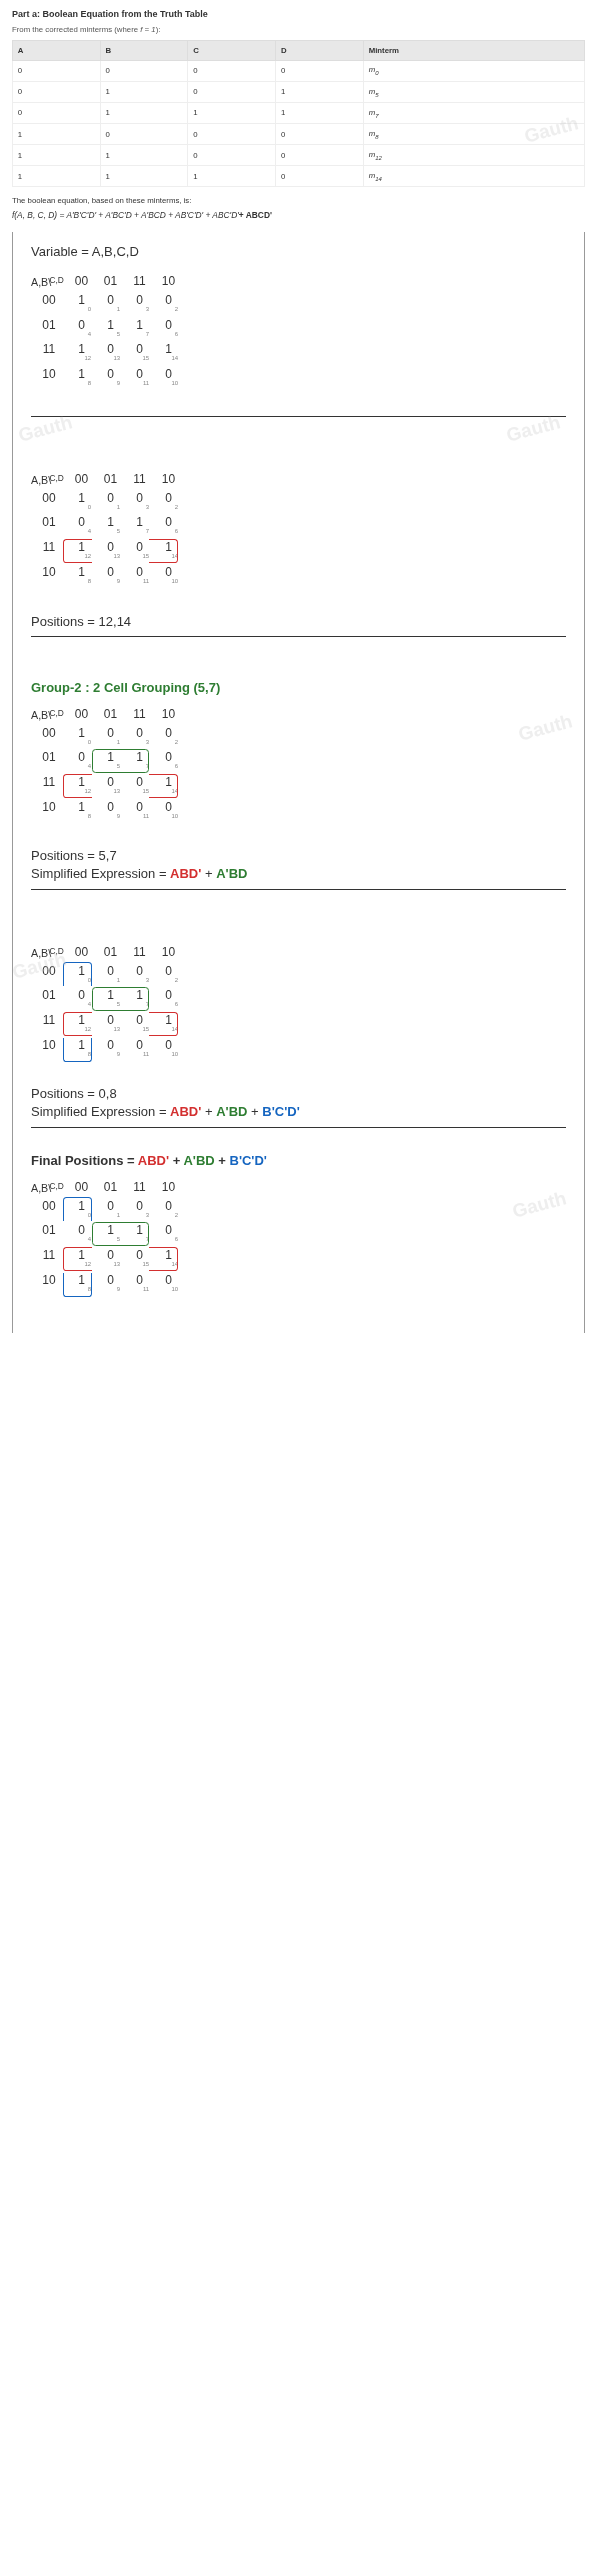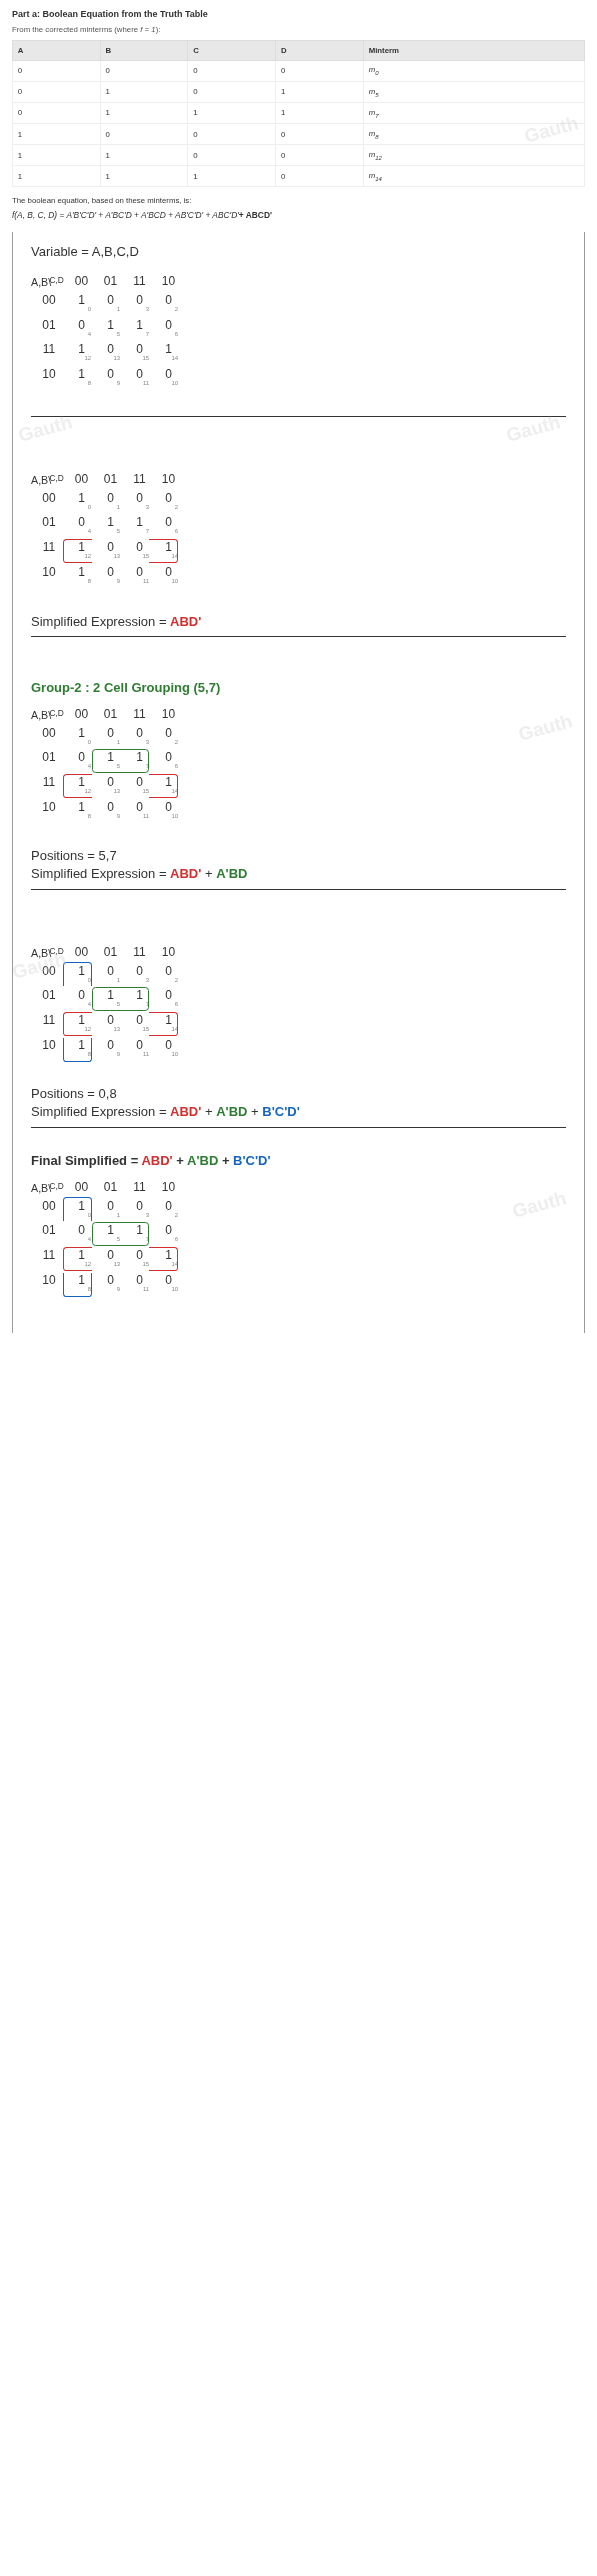--- a/index.html
+++ b/index.html
@@ -289,23 +289,21 @@
             </span>
             <span class="kmap-cell">
               <span class="val">0</span>
               <span class="idx">11</span>
             </span>
             <span class="kmap-cell">
               <span class="val">0</span>
               <span class="idx">10</span>
             </span>
           </div><div class="group-box" style="border-color:#d32f2f;top:67px;left:32px;width:29px;height:24px;border-right:none;border-top-right-radius:0;border-bottom-right-radius:0"></div><div class="group-box" style="border-color:#d32f2f;top:67px;left:118px;width:29px;height:24px;border-left:none;border-top-left-radius:0;border-bottom-left-radius:0"></div></div></div>
-<div class="expr-line">
-<span>Simplified Expression = </span><span class="red" style="font-weight:bold">ABD'</span>
-</div>
+<div class="pos-line">Positions = 12,14</div>
 <hr class="hr-thick">
 
 <div class="section-space"></div>
 
 <div class="group-title green">Group-2 : 2 Cell Grouping (5,7)</div>
 <div class="kmap" id="kmap-g2"><div class="kmap-wrap"><div style="display:flex;align-items:flex-end;margin-bottom:4.8px">
             <span class="kmap-corner" style="width:36px"><span class="ab">A,B</span><span class="slash">\</span><span class="cd">C,D</span></span>
             <span class="kmap-cell">
               <span class="val">00</span>
             </span>
@@ -488,21 +486,21 @@
           </div><div class="group-box" style="border-color:#d32f2f;top:67px;left:32px;width:29px;height:24px;border-right:none;border-top-right-radius:0;border-bottom-right-radius:0"></div><div class="group-box" style="border-color:#d32f2f;top:67px;left:118px;width:29px;height:24px;border-left:none;border-top-left-radius:0;border-bottom-left-radius:0"></div><div class="group-box" style="border-color:#2e7d32;top:42px;left:61px;width:57px;height:24px"></div><div class="group-box" style="border-color:#1565c0;top:17.3px;left:32px;width:29px;height:24px;border-bottom:none;border-bottom-left-radius:0;border-bottom-right-radius:0"></div><div class="group-box" style="border-color:#1565c0;top:93px;left:32px;width:29px;height:24px;border-top:none;border-top-left-radius:0;border-top-right-radius:0"></div></div></div>
 <div class="pos-line">Positions = 0,8</div>
 <div class="expr-line">
 <span>Simplified Expression = </span><span class="red" style="font-weight:bold">ABD'</span><span> + </span><span class="green" style="font-weight:bold">A'BD</span><span> + </span><span class="blue" style="font-weight:bold">B'C'D'</span>
 </div>
 <hr class="hr-thick">
 
 <div style="height:18px"></div>
 
 <div class="expr-line" style="font-weight:bold;margin-bottom:9px">
-<span>Final Simplified = </span><span class="red">ABD'</span><span> + </span><span class="green">A'BD</span><span> + </span><span class="blue">B'C'D'</span>
+<span>Final Positions = </span><span class="red">ABD'</span><span> + </span><span class="green">A'BD</span><span> + </span><span class="blue">B'C'D'</span>
 </div>
 <div class="kmap" id="kmap-final"><div class="kmap-wrap"><div style="display:flex;align-items:flex-end;margin-bottom:4.8px">
             <span class="kmap-corner" style="width:36px"><span class="ab">A,B</span><span class="slash">\</span><span class="cd">C,D</span></span>
             <span class="kmap-cell">
               <span class="val">00</span>
             </span>
             <span class="kmap-cell">
               <span class="val">01</span>
             </span>
             <span class="kmap-cell">

